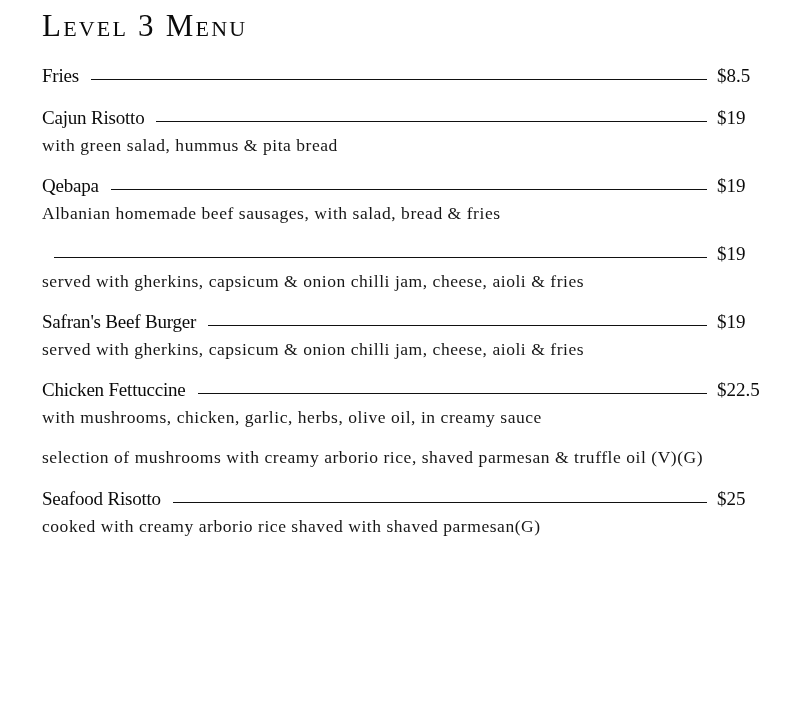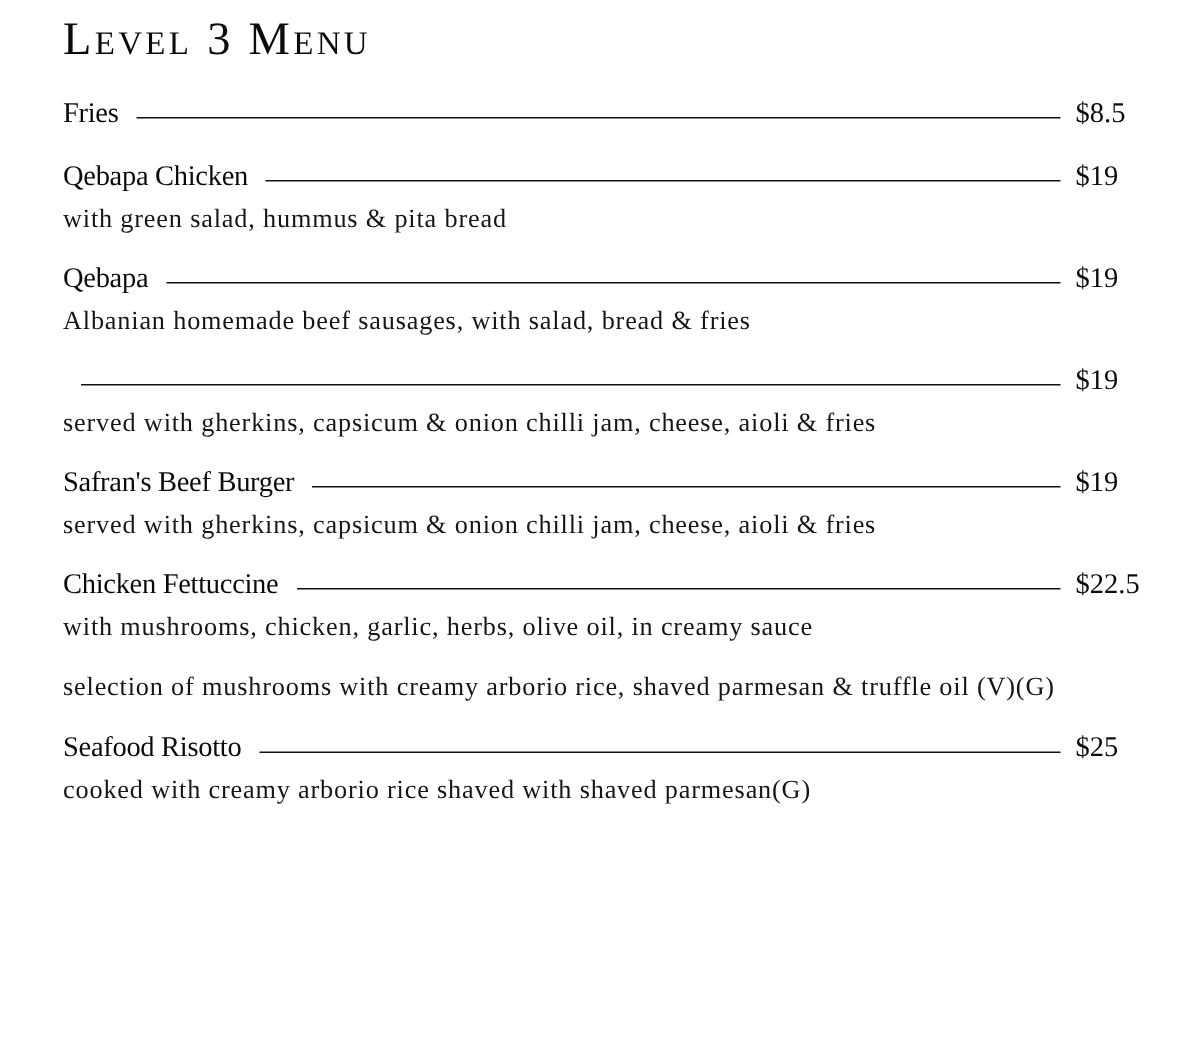--- a/index.html
+++ b/index.html
@@ -110,21 +110,21 @@
       <div class="item-head">
         <span class="item-name">Fries</span>
         <span class="leader"></span>
         <span class="item-price">$8.5</span>
       </div>
 
     </div>
 
     <div class="menu-item">
       <div class="item-head">
-        <span class="item-name">Qebapa Chicken</span>
+        <span class="item-name">Cajun Risotto</span>
         <span class="leader"></span>
         <span class="item-price">$19</span>
       </div>
       <div class="item-desc">with green salad, hummus &amp; pita bread</div>
     </div>
 
     <div class="menu-item">
       <div class="item-head">
         <span class="item-name">Qebapa</span>
         <span class="leader"></span>

